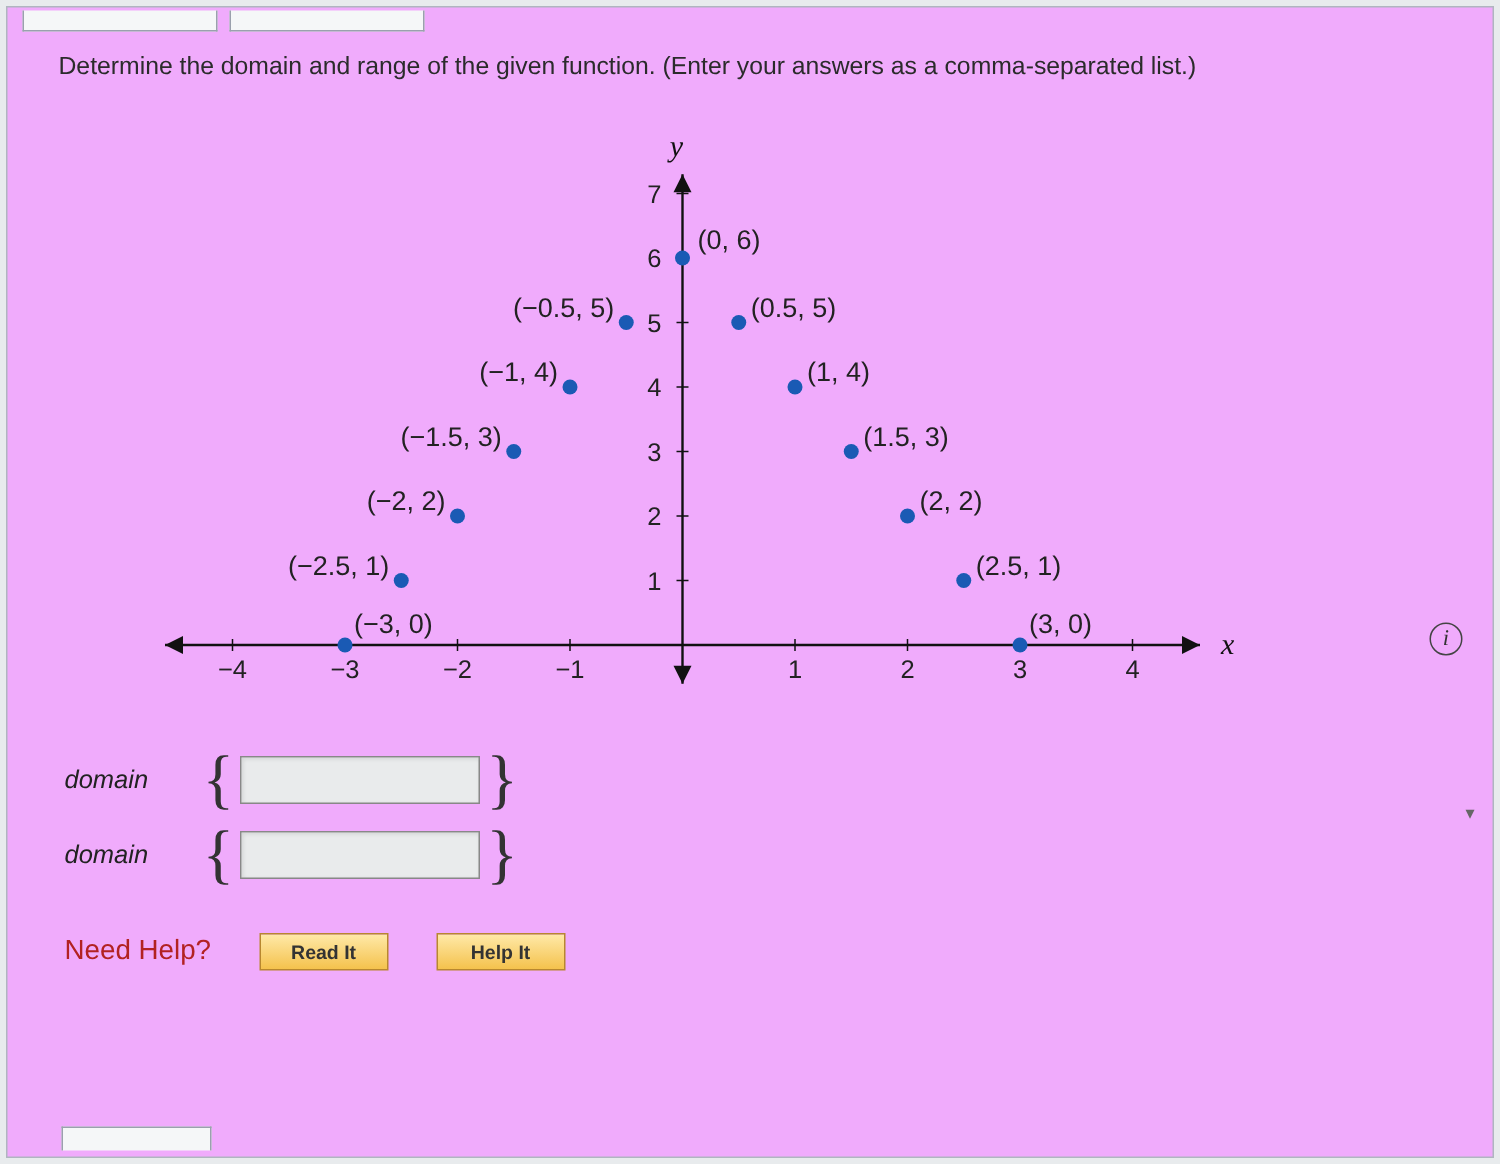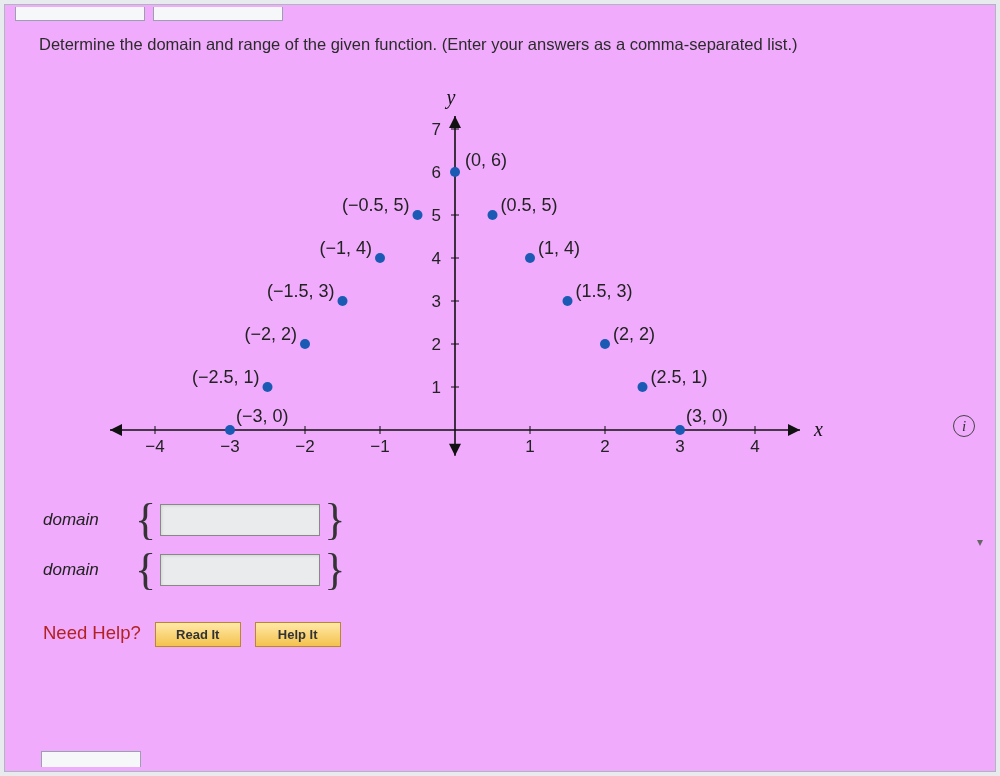--- a/index.html
+++ b/index.html
@@ -112,20 +112,21 @@
   }
   .help-btn {
     background: linear-gradient(#ffe9a8, #f4c24d);
     border: 1px solid #b8872f;
     font-size: 13px;
     font-weight: bold;
     color: #333;
     padding: 4px 14px;
     cursor: pointer;
     min-width: 86px;
+    margin-left: 18px;
   }
   .bottom-frag {
     position: absolute;
     left: 36px;
     bottom: 4px;
     width: 100px;
     height: 16px;
     border: 1px solid #9aa0ad;
     border-bottom: none;
     background: #f5f7f8;

